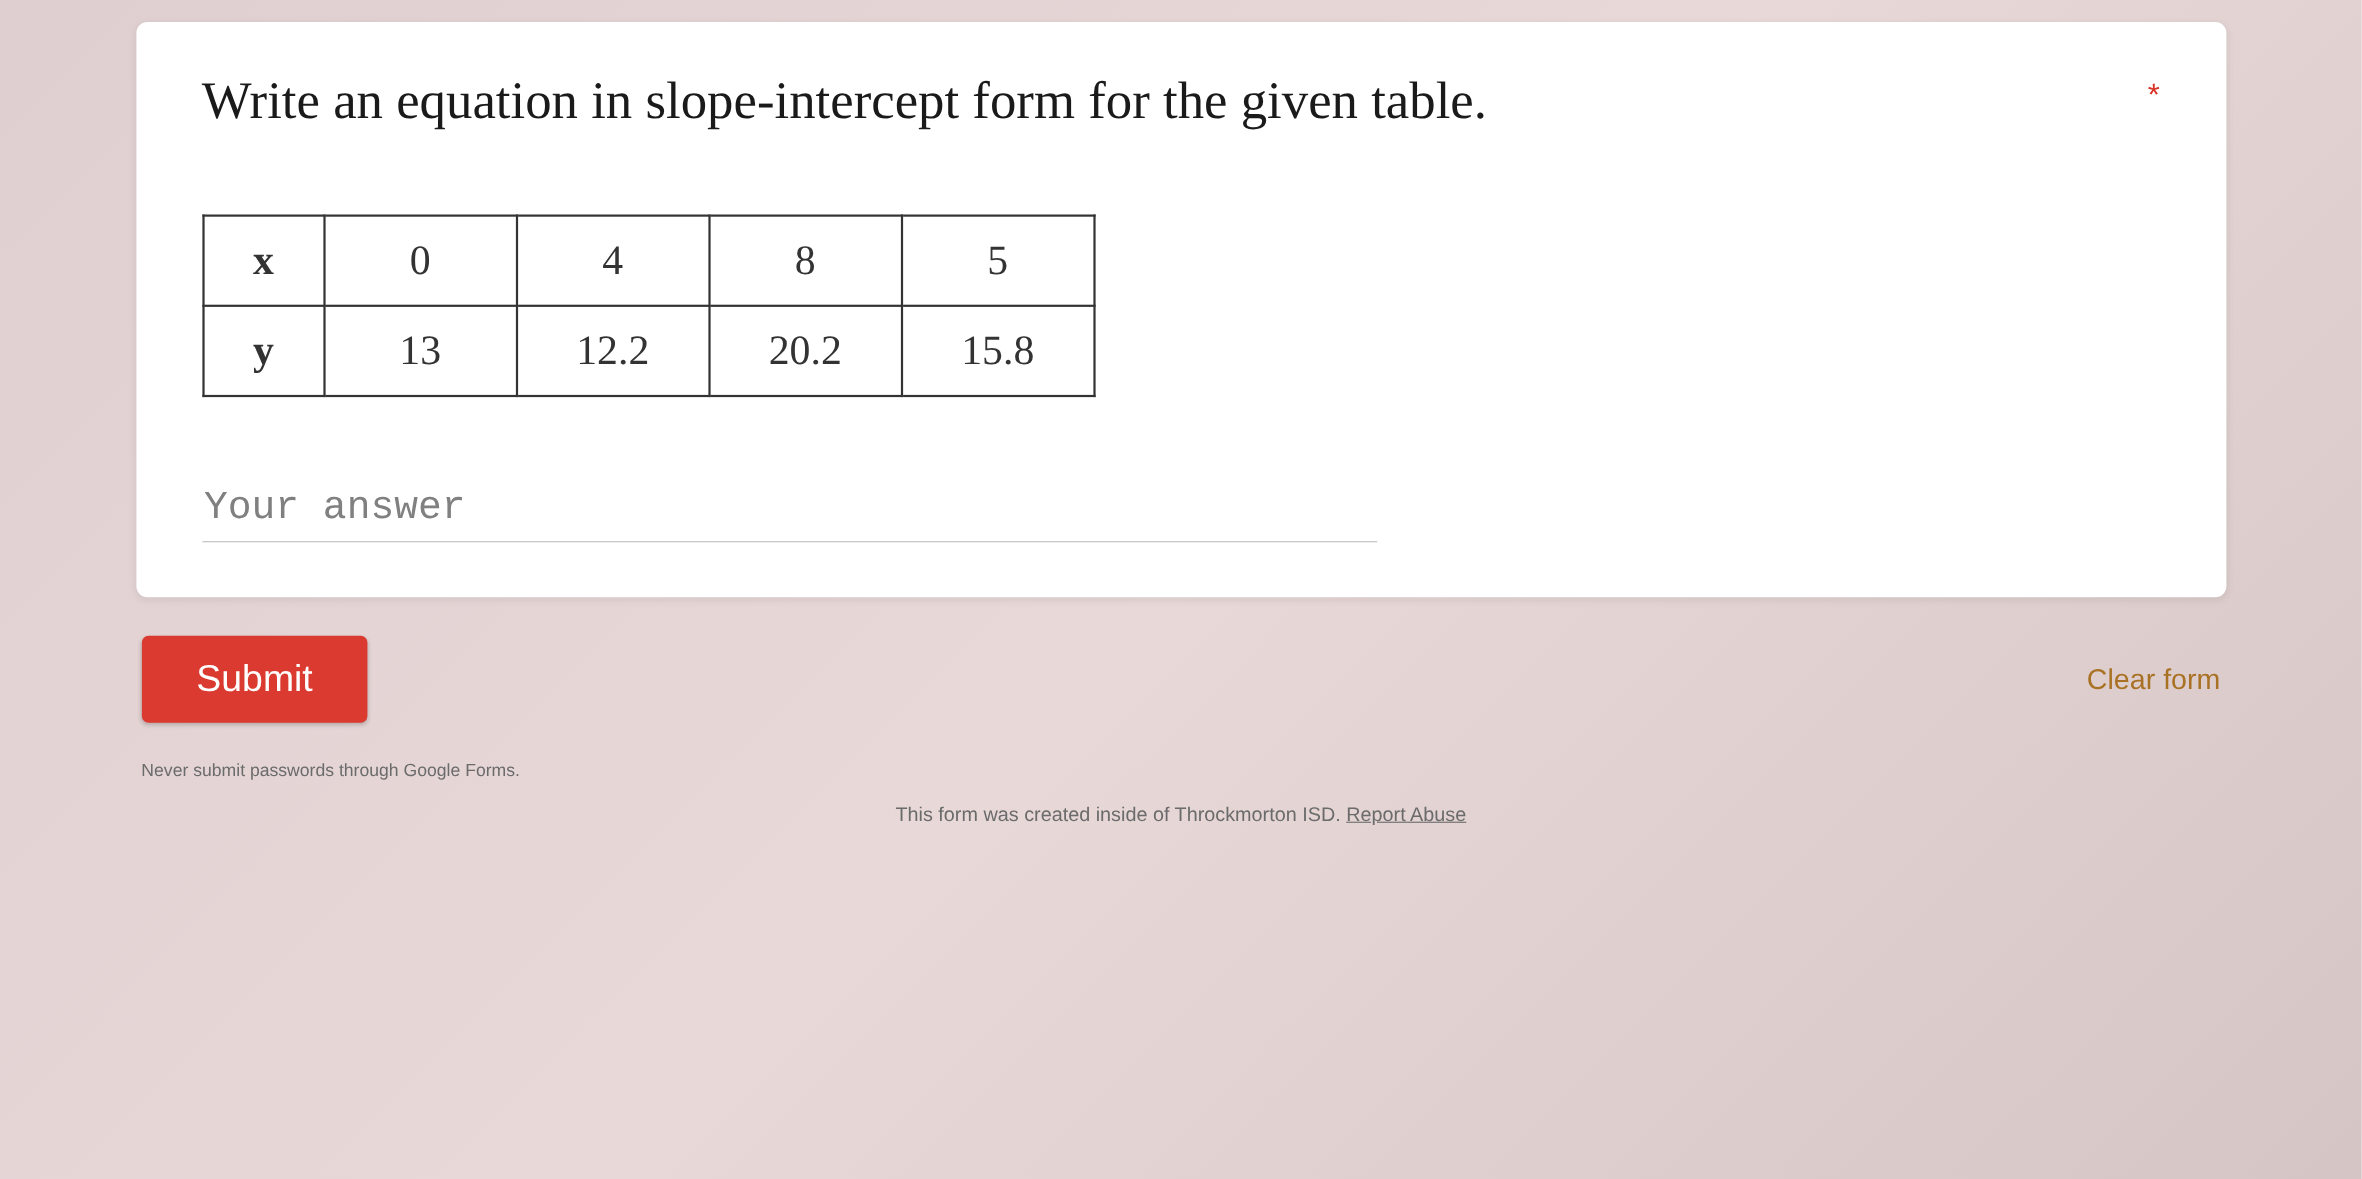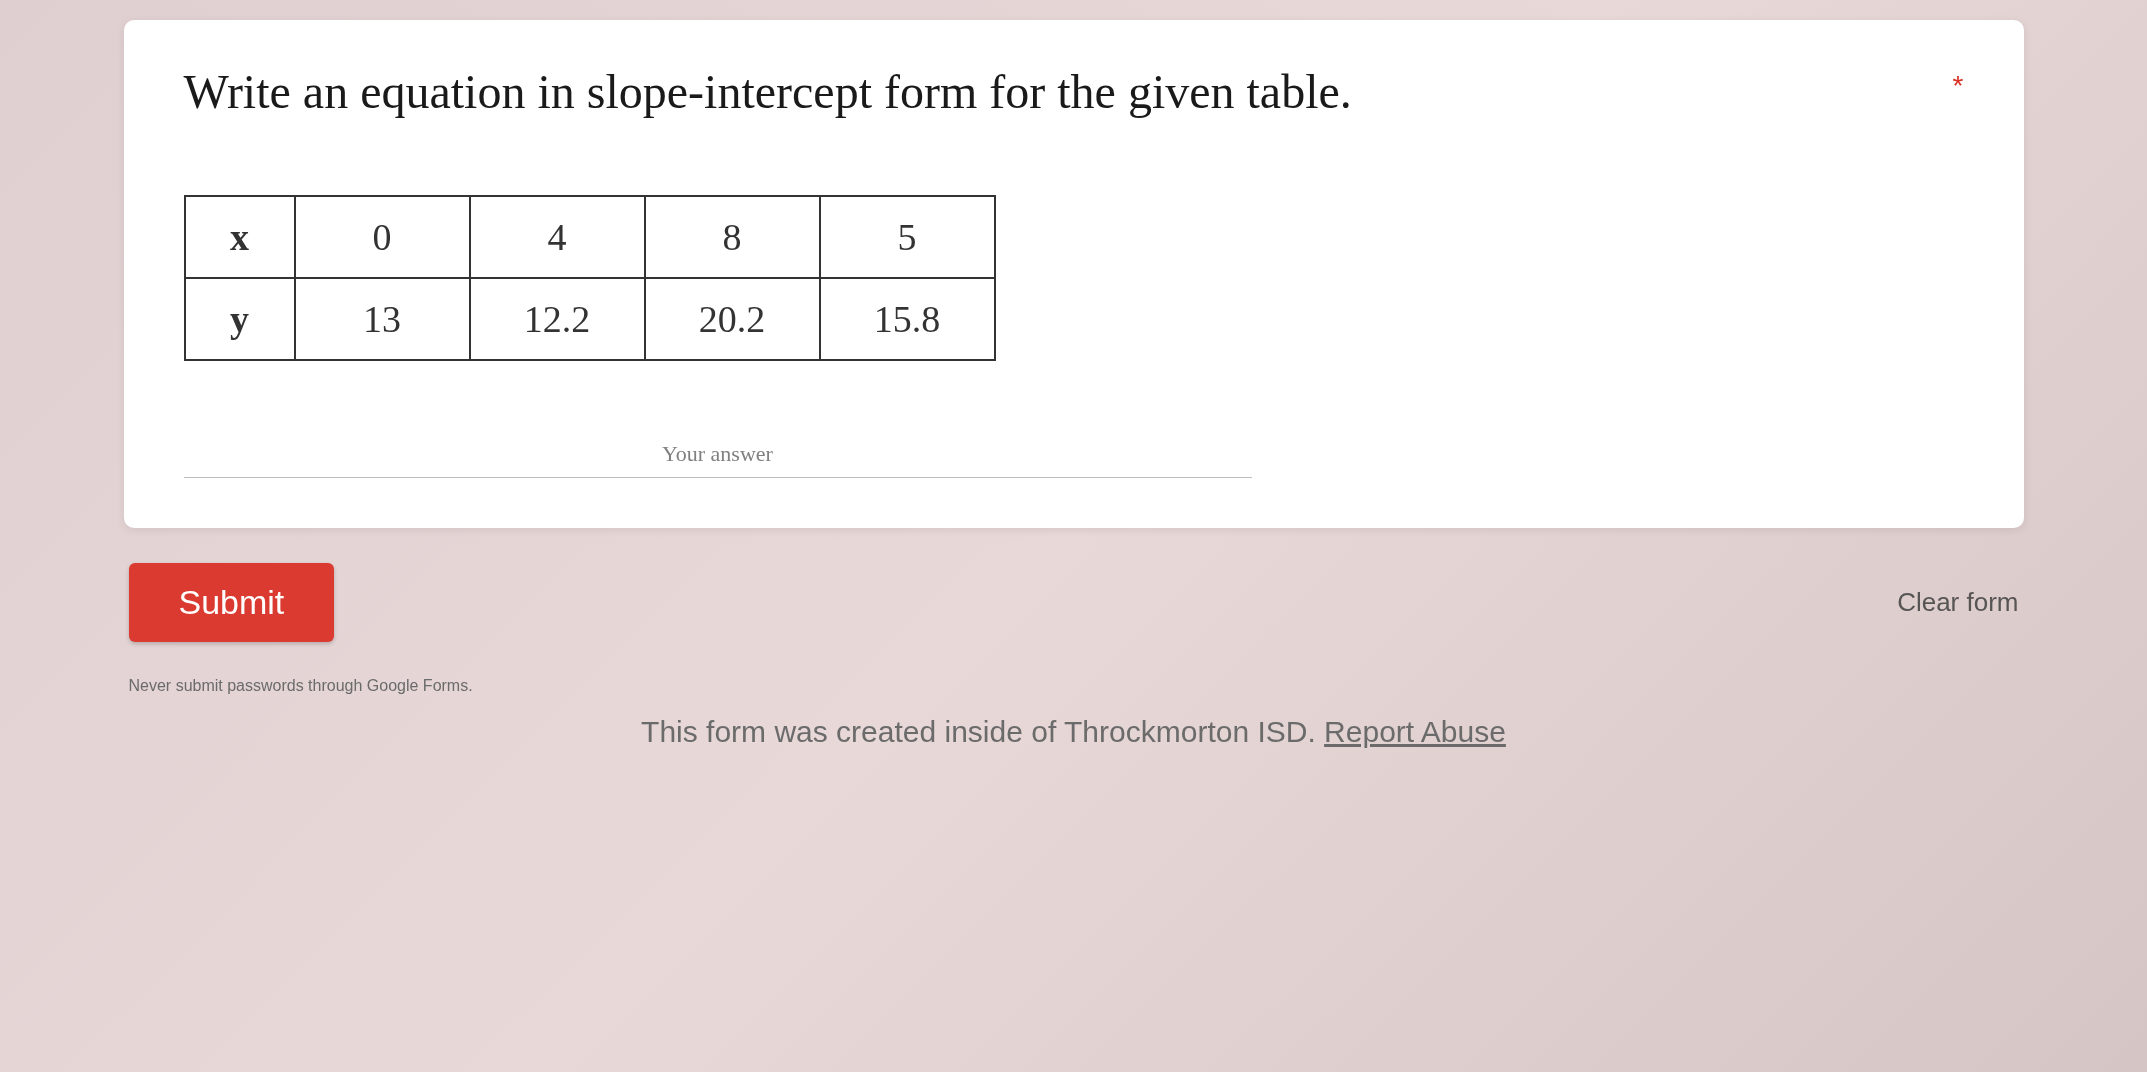--- a/index.html
+++ b/index.html
@@ -65,27 +65,26 @@
       font-weight: bold;
       min-width: 110px;
     }
     .answer-section {
       margin-top: 20px;
     }
     .answer-input {
       width: 60%;
       border: none;
       border-bottom: 1px solid #bdbdbd;
-      font-size: 22px;
+      font-size: 36px;
       padding: 10px 2px;
       color: #6b6b6b;
       background: transparent;
       outline: none;
-      font-family: Liberation Serif, serif;
-      text-align: center;
+      font-family: Liberation Mono, monospace;
     }
     .answer-input::placeholder {
       color: #808080;
     }
     .action-row {
       display: flex;
       justify-content: space-between;
       align-items: center;
       padding: 0 5px;
     }
@@ -95,37 +94,37 @@
       border: none;
       border-radius: 6px;
       padding: 20px 50px;
       font-size: 34px;
       font-weight: 500;
       cursor: pointer;
       box-shadow: 0 2px 4px rgba(0,0,0,0.2);
       font-family: Arial, sans-serif;
     }
     .clear-link {
-      color: #404040;
+      color: #a16207;
       font-size: 26px;
       cursor: pointer;
       font-weight: 500;
       font-family: Arial, sans-serif;
       opacity: 0.85;
     }
     .warning-text {
       color: #6b6b6b;
       font-size: 16px;
       margin-top: 35px;
       padding-left: 5px;
       font-family: Arial, sans-serif;
     }
     .footer-text {
       color: #6b6b6b;
-      font-size: 30px;
+      font-size: 18px;
       text-align: center;
       margin-top: 20px;
       font-family: Arial, sans-serif;
     }
     .report-link {
       color: #6b6b6b;
       text-decoration: underline;
       cursor: pointer;
     }
   </style>

